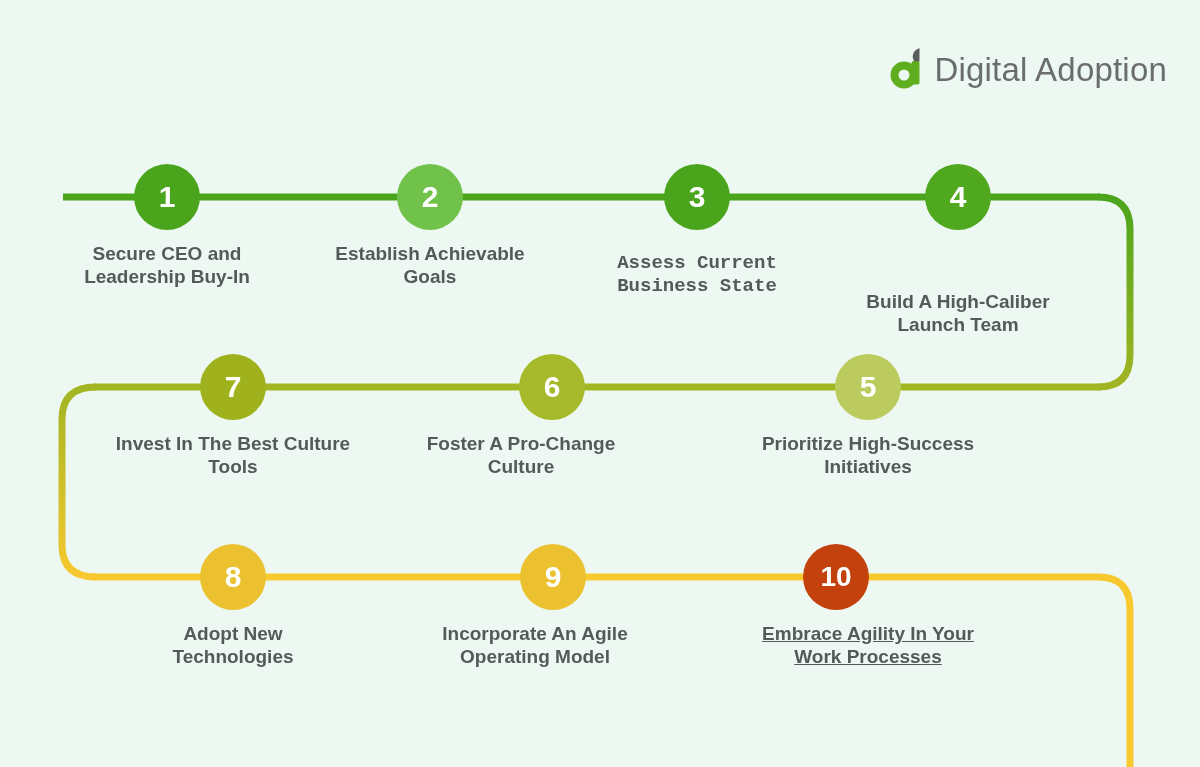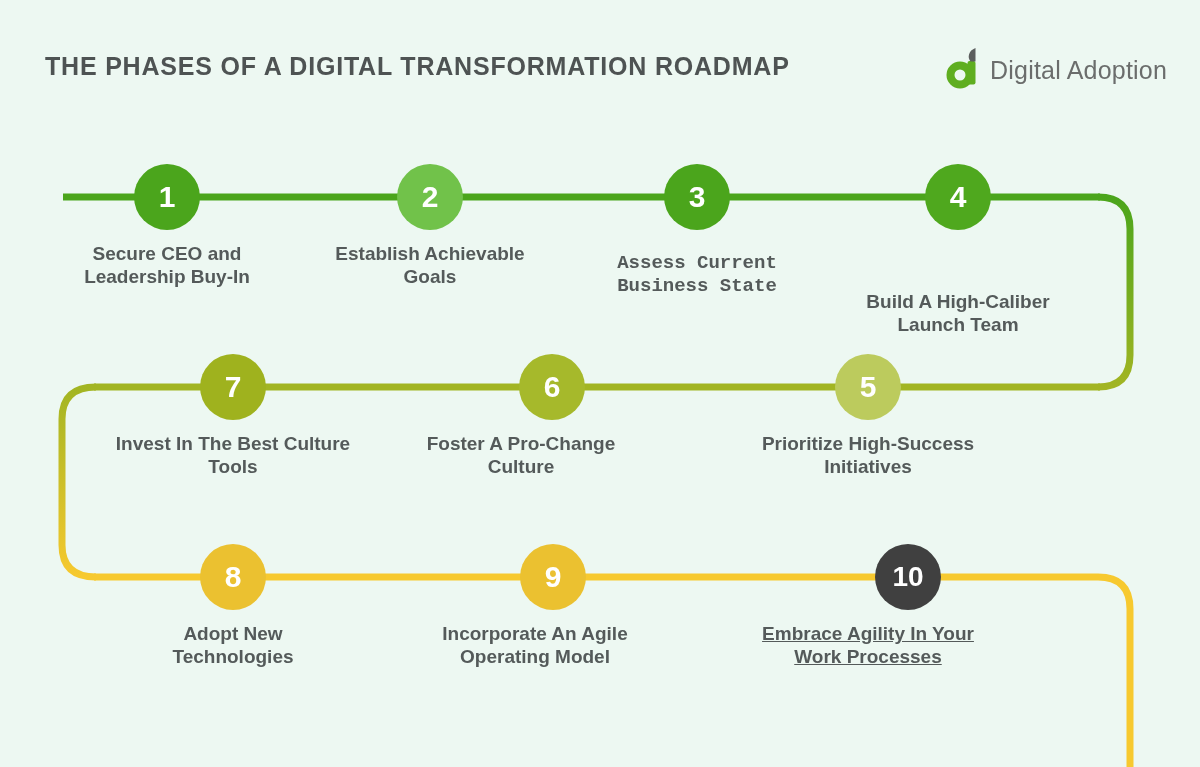--- a/index.html
+++ b/index.html
@@ -36,21 +36,21 @@
     white-space:nowrap;
   }
   .brand{
     position:absolute;
     top:46px;right:33px;
     display:flex;
     align-items:center;
     gap:5px;
   }
   .brand-name{
-    font-size:25px;
+    font-size:33px;
     font-weight:500;
     color:var(--brand);
     letter-spacing:0.2px;
   }
   .roadmap-svg{
     position:absolute;
     left:0;top:0;
   }
   .seg{fill:none;stroke-width:7;stroke-linecap:butt;}
   .seg-green{stroke:var(--line-green);}
@@ -85,21 +85,20 @@
     line-height:23px;
     color:var(--label);
     white-space:pre-line;
   }
 </style>
 </head>
 <body>
 
 <div class="canvas">
 
-  <div class="page-title">THE PHASES OF A DIGITAL TRANSFORMATION ROADMAP</div>
 
   <div class="brand">
     <span>
       <svg width="40" height="44" viewBox="0 0 40 44">
         <circle cx="15" cy="29" r="9.5" fill="none" stroke="var(--logo-green)" stroke-width="8"></circle>
         <rect x="22.5" y="15" width="8" height="23.5" rx="2" fill="var(--logo-green)"></rect>
         <path d="M30.5,2 C23.5,4.5 22,11.5 25.5,15.5 L30.5,15.5 Z" fill="var(--logo-gray)"></path>
       </svg>
     </span>
     <span class="brand-name">Digital Adoption</span>
@@ -162,20 +161,20 @@
       <div class="node" style="left: 233px; top: 577px; background: rgb(235, 193, 48);">
         <span class="node-number">8</span>
       </div>
       <div class="phase-label" style="left: 233px; top: 622px;">Adopt New
 Technologies</div>
       <div class="node" style="left: 553px; top: 577px; background: rgb(235, 193, 48);">
         <span class="node-number">9</span>
       </div>
       <div class="phase-label" style="left: 535px; top: 622px;">Incorporate An Agile
 Operating Model</div>
-      <div class="node" style="left: 908px; top: 577px; background: #404040;">
+      <div class="node" style="left: 836px; top: 577px; background: #c2410c;">
         <span class="node-number two-digit">10</span>
       </div>
       <div class="phase-label" style="left: 868px; top: 622px; text-decoration: underline;">Embrace Agility In Your
 Work Processes</div>
     </div>
 
 </div>
 
 </body></html>

